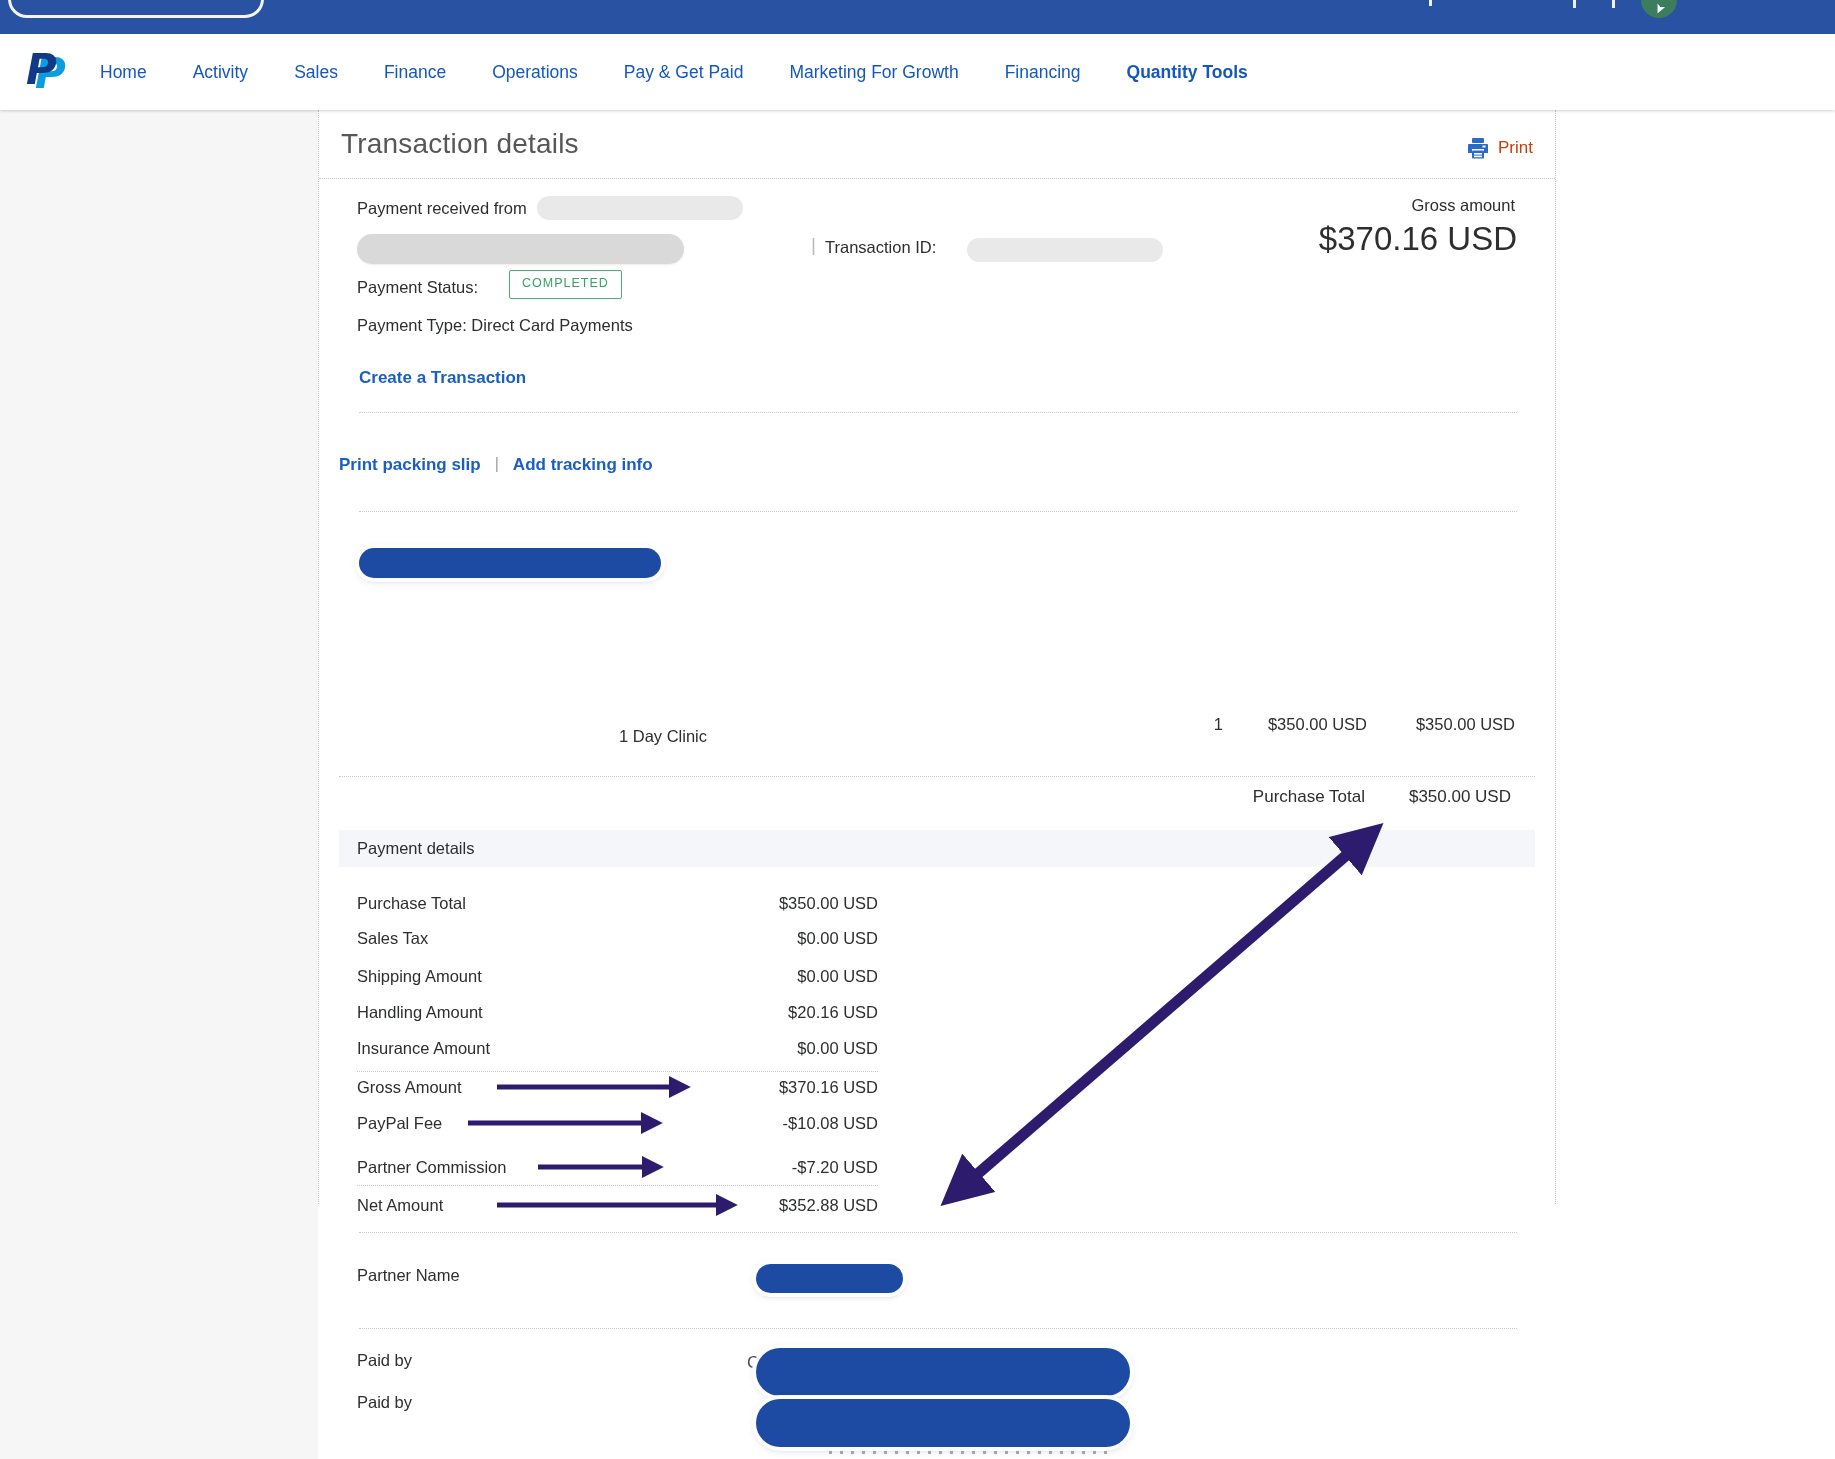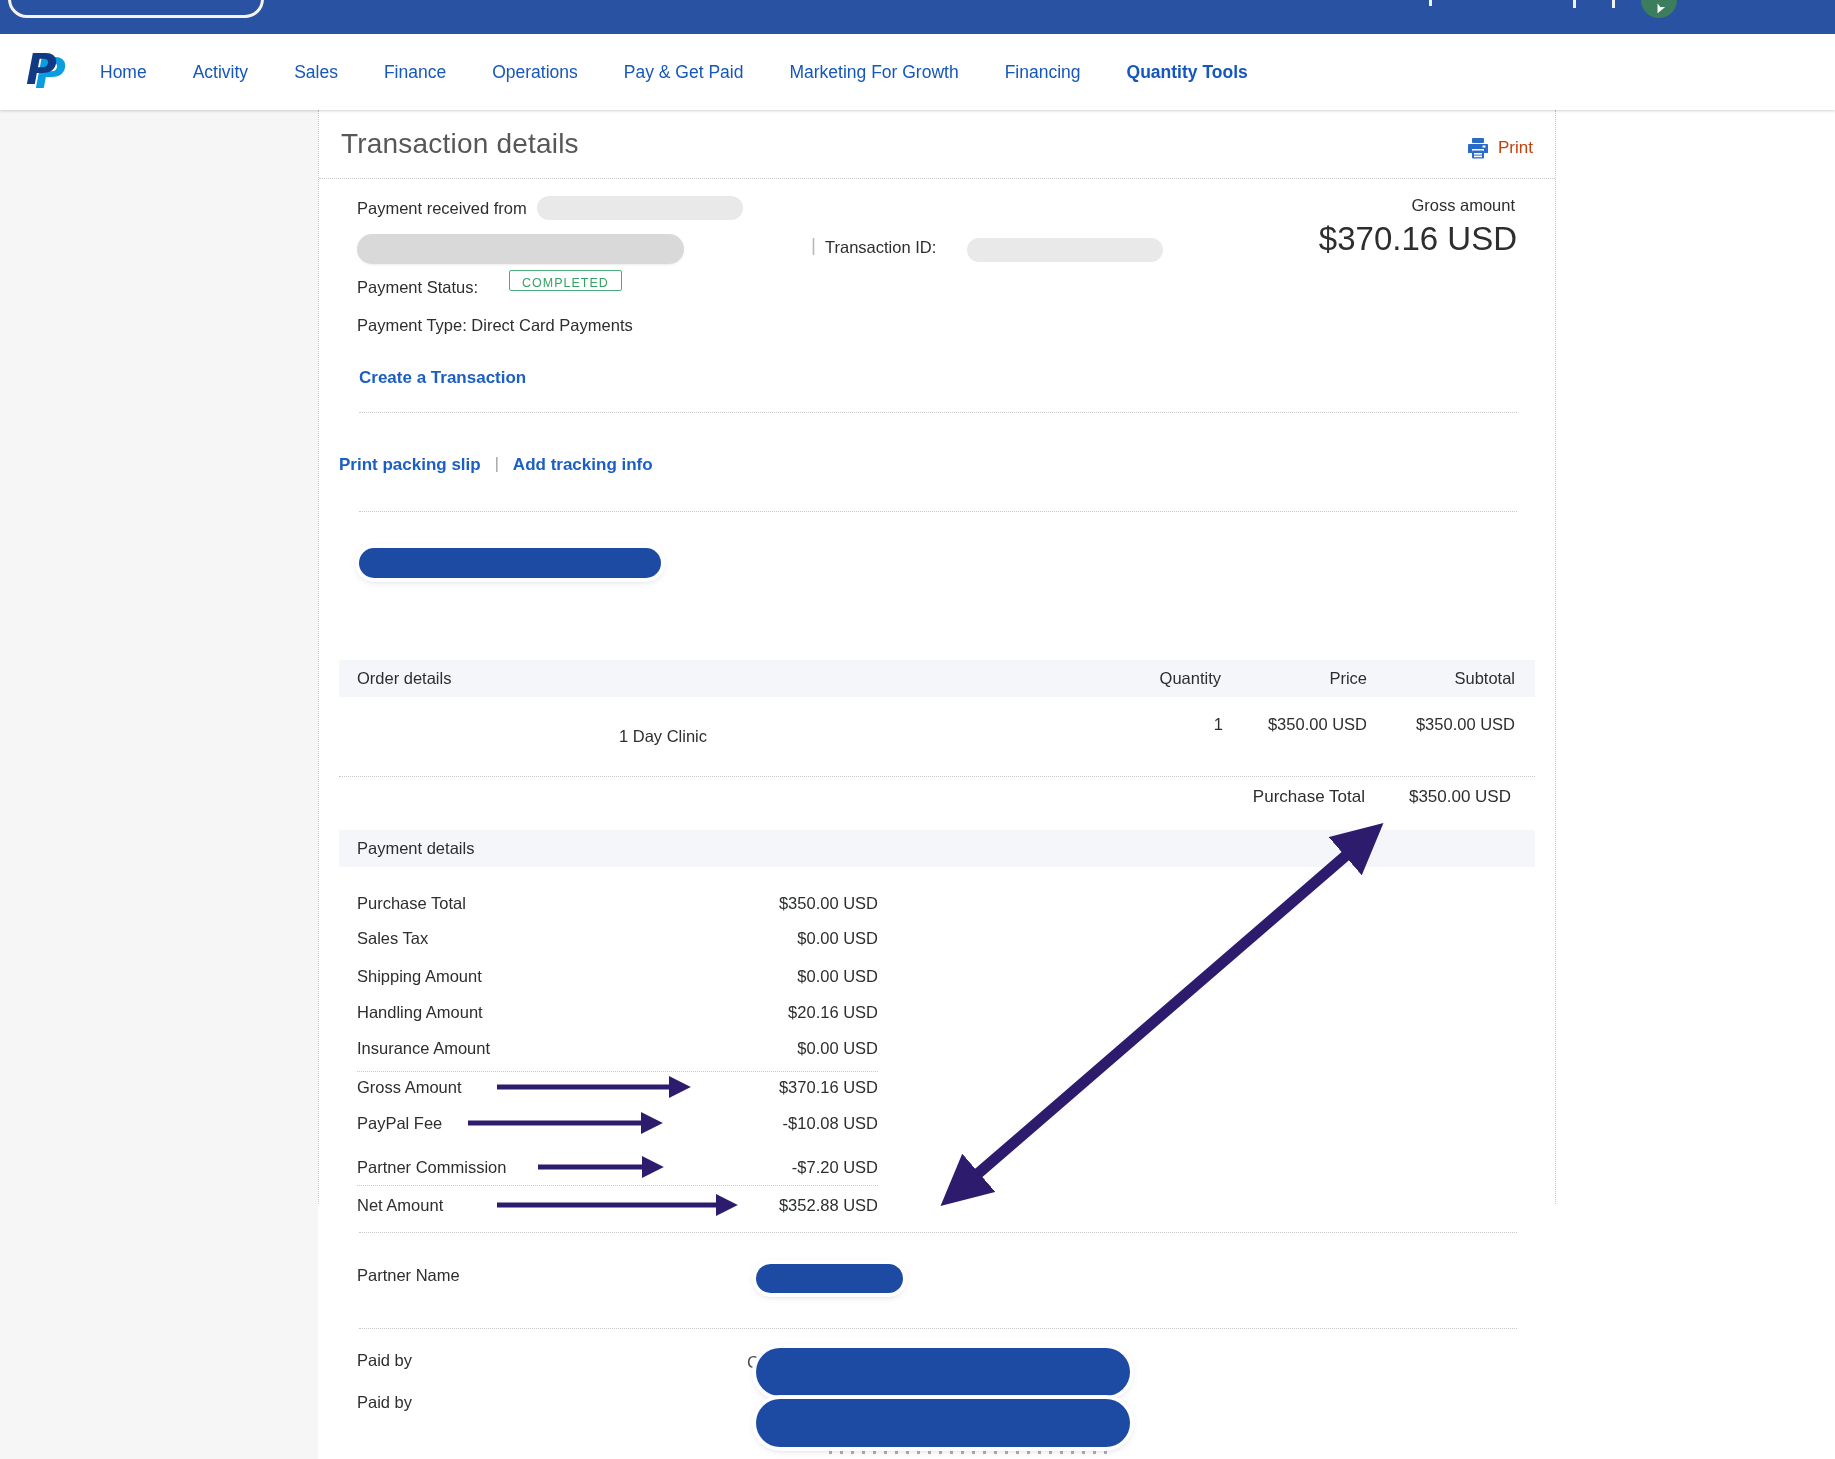--- a/index.html
+++ b/index.html
@@ -41,21 +41,21 @@
 
   
   .gpill{background:#e9e9e9;border-radius:12px;}
   .gpill2{background:#d9d9d9;border-radius:15px;box-shadow:0 1px 2px rgba(0,0,0,.08);}
   .bpill{background:#1d4ba4;box-shadow:0 0 0 4px rgba(255,255,255,.96),0 2px 7px rgba(110,115,140,.5);z-index:6;}
 
   .gross-label{position:absolute;right:40px;top:86px;font-size:16.5px;color:#2c2e2f;}
   .gross-value{position:absolute;right:38px;top:110px;font-size:33px;color:#2c2e2f;}
 
   .status-badge{position:absolute;left:190px;top:160px;border:1px solid #4daf7c;color:#35a265;
-                font-size:12.5px;letter-spacing:1px;padding:5px 12px 0 12px;border-radius:2px;font-weight:500;}
+                font-size:12.5px;letter-spacing:1px;padding:5px 12px 8px 12px;border-radius:2px;font-weight:500;}
   .blue-link{color:#1b5ec4;font-weight:700;font-size:17px;cursor:pointer;}
   .pipe{color:#9aa0a6;}
 
   .section-bar{position:absolute;left:20px;width:1196px;height:37px;background:#f4f6fa;
                display:flex;align-items:center;font-size:16.5px;color:#2c2e2f;}
   .bar-title{margin-left:18px;}
   .col-head{position:absolute;top:9px;font-size:16.5px;color:#2c2e2f;}
 
   .prow{position:absolute;left:38px;width:521px;display:flex;justify-content:space-between;
         font-size:16.5px;color:#2c2e2f;line-height:24px;}
@@ -139,26 +139,20 @@
     <div class="abs" style="left:20px;top:345px;display:flex;gap:14px;">
       <span class="blue-link">Print packing slip</span>
       <span class="pipe">|</span>
       <span class="blue-link">Add tracking info</span>
     </div>
 
     <div class="hsep" style="left:40px;top:401px;width:1158px;"></div>
 
     <div class="bpill abs" style="left:40px;top:438px;width:302px;height:30px;border-radius:16px;"></div>
 
-    <div class="section-bar" style="top:550px;">
-      <span class="bar-title">Order details</span>
-      <span class="col-head" style="right:314px;">Quantity</span>
-      <span class="col-head" style="right:168px;">Price</span>
-      <span class="col-head" style="right:20px;">Subtotal</span>
-    </div>
 
     <span class="abs lbl" style="left:300px;top:617px;">1 Day Clinic</span>
     <span class="abs lbl" style="right:332px;top:605px;">1</span>
     <span class="abs lbl" style="right:188px;top:605px;">$350.00 USD</span>
     <span class="abs lbl" style="right:40px;top:605px;">$350.00 USD</span>
 
     <div class="hsep" style="left:20px;top:666px;width:1196px;"></div>
 
     <span class="abs lbl" style="right:190px;top:677px;font-size:17px;">Purchase Total</span>
     <span class="abs lbl" style="right:44px;top:677px;font-size:17px;">$350.00 USD</span>

